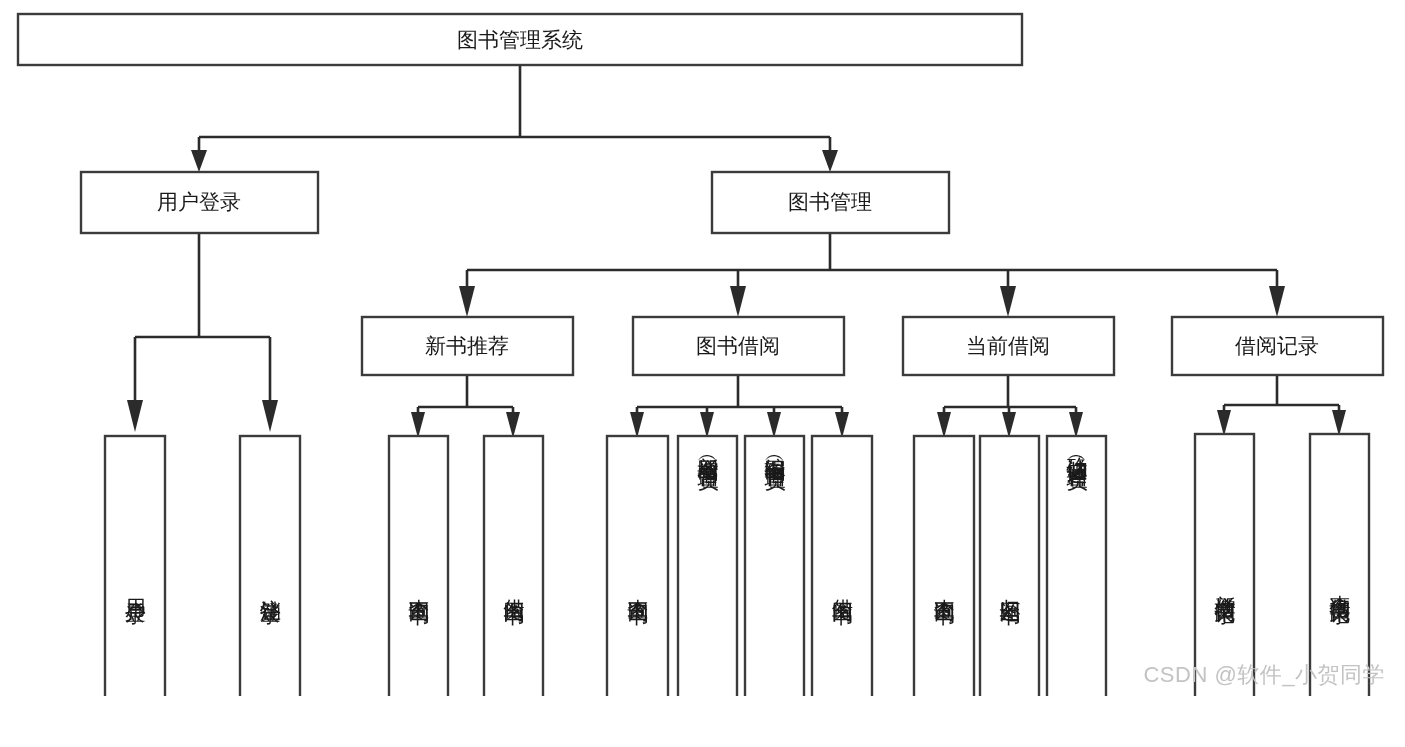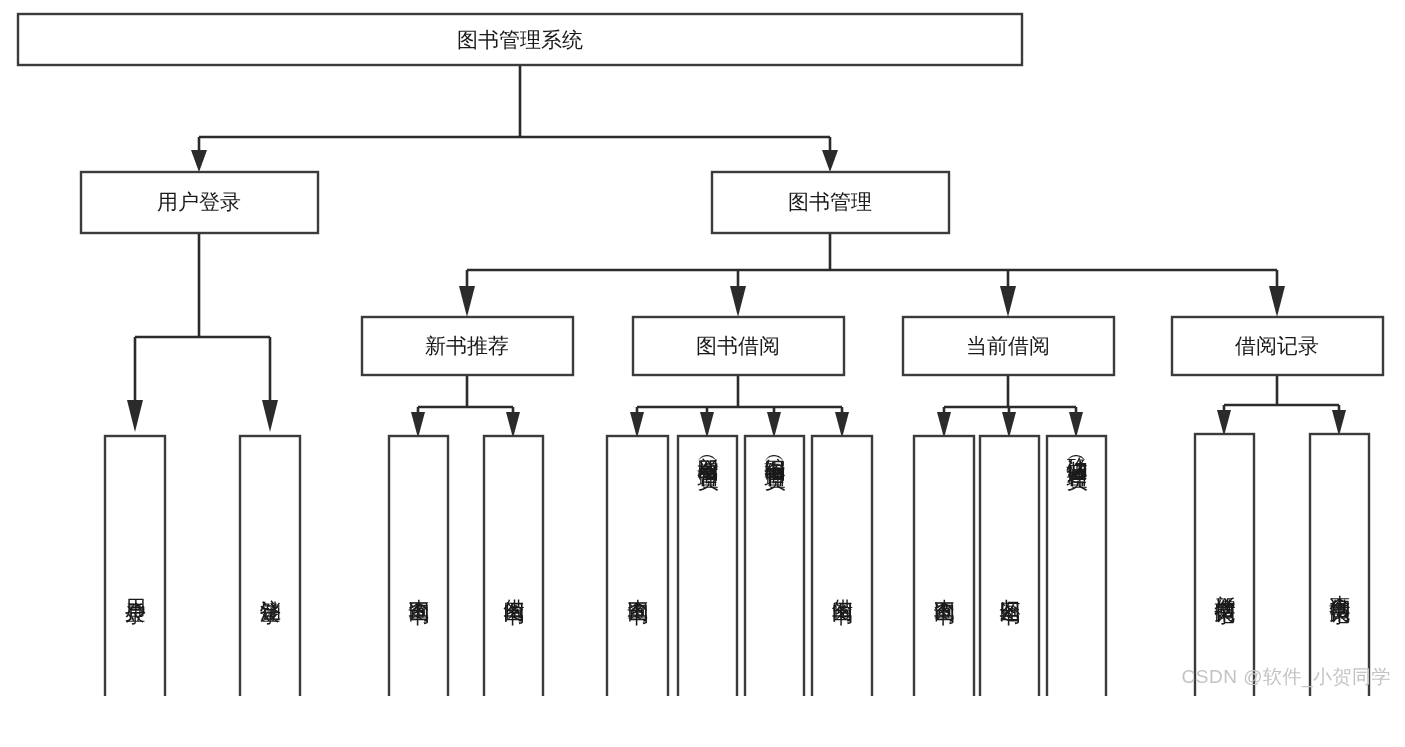--- a/index.html
+++ b/index.html
@@ -58,24 +58,24 @@
     text-orientation: upright;
     font-family: "Liberation Sans", "DejaVu Sans", sans-serif;
     font-size: 21px;
     line-height: 1.18;
     color: #1a1a1a;
     letter-spacing: 2px;
     white-space: nowrap;
   }
   #watermark {
     position: absolute;
-    right: 14px;
+    right: 20px;
     bottom: 6px;
     font-family: "Liberation Sans", "DejaVu Sans", sans-serif;
-    font-size: 19px;
+    font-size: 22px;
     color: #c3c3c3;
     letter-spacing: 0.5px;
     white-space: nowrap;
   }
 </style>
 </head>
 <body>
 
 <div id="diagram-root">
 

